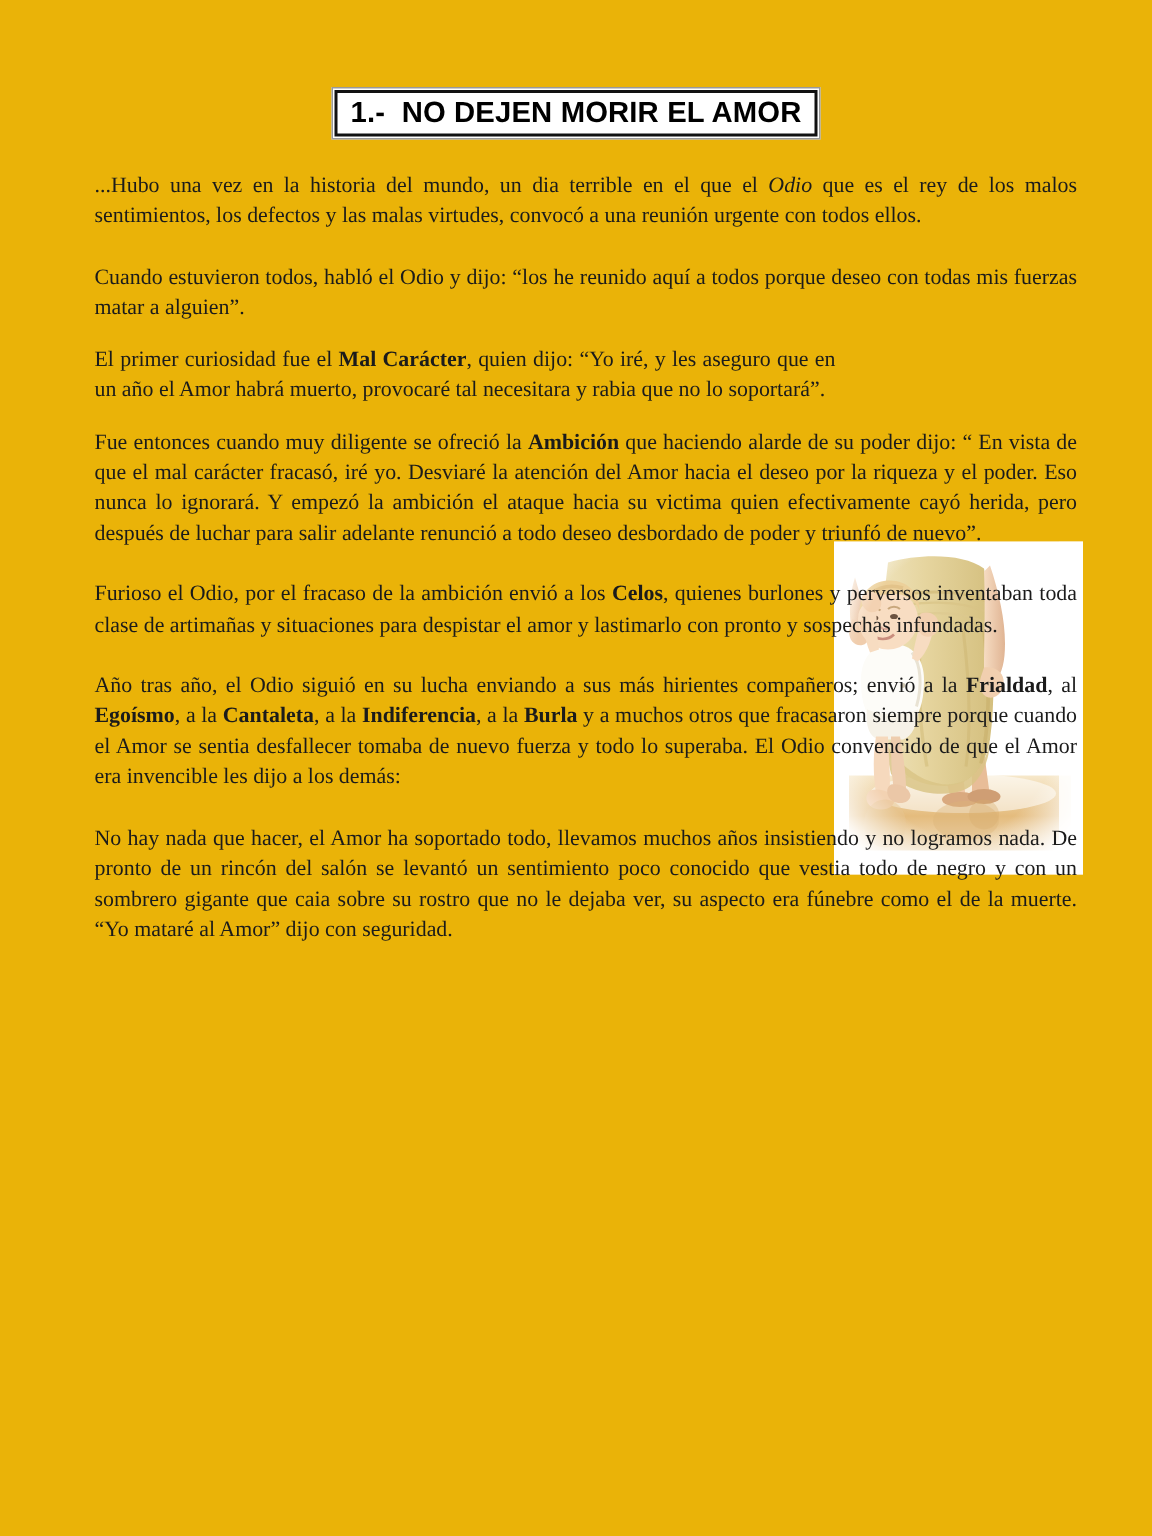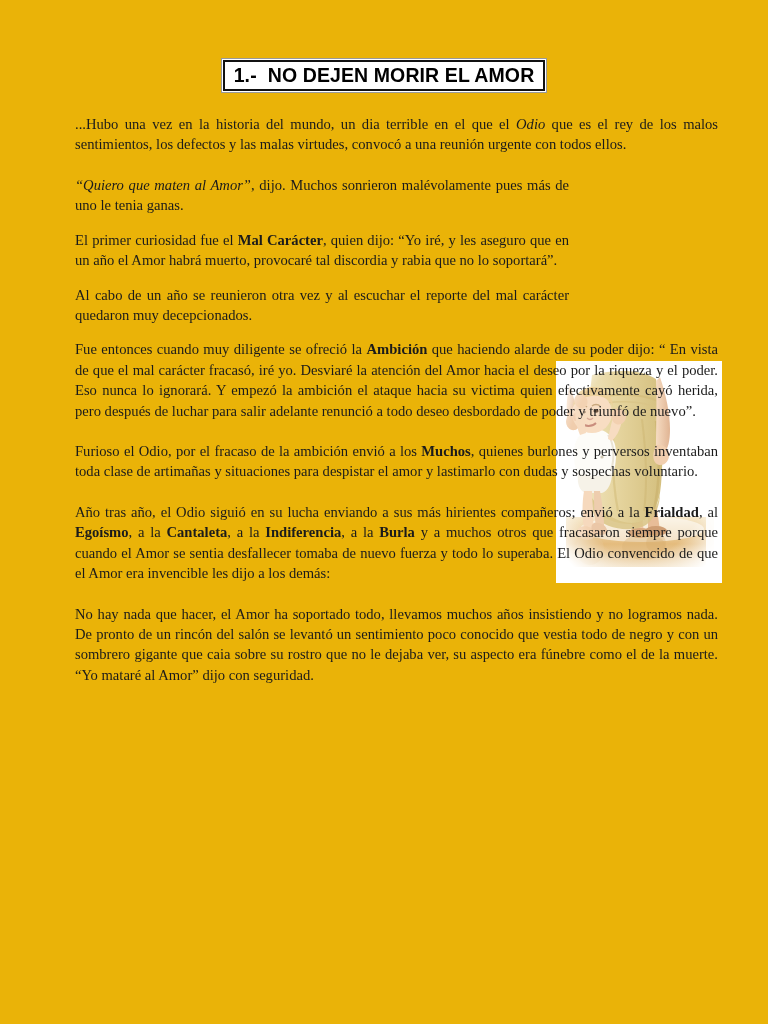--- a/index.html
+++ b/index.html
@@ -50,21 +50,21 @@
   }
 
   
   .body-col {
     position: absolute;
     left: 63px;
     top: 114px;
     width: 655px;
   }
   p.para {
-    margin: 0 0 14px 12px;
+    margin: 0 0 14px 0;
     font-size: 14.6px;
     line-height: 1.40;
     text-align: justify;
     text-justify: inter-word;
     -webkit-hyphens: none;
     hyphens: none;
     color: #1b1b1b;
   }
   p.para.tight-top { margin-top: 0; }
   p.para.gap-lg { margin-bottom: 20px; }
@@ -189,32 +189,31 @@
       <rect x="0" y="206" width="166" height="16" fill="#ffffff"></rect>
       <rect x="150" y="0" width="16" height="222" fill="#ffffff" opacity="0.85"></rect>
     </svg>
   </div>
 
   <div class="body-col">
 
     <p class="para tight-top gap-lg"><span>...Hubo una vez en la historia del mundo, un dia terrible en el que el </span><em class="it">Odio</em><span> que es el rey de los malos sentimientos, los defectos y las malas virtudes, convocó  a una reunión urgente con todos ellos.</span></p>
 
 
-
-
-    <p class="para narrow"><em class="it">“Quiero que maten al Amor”</em><span>, dijo.  Muchos sonrieron malévolamente pues más de uno le tenia ganas.</span></p>
-
-    <p class="para narrow"><span>El primer curiosidad fue el </span><strong class="bi">Mal Carácter</strong><span>, quien dijo: “Yo iré, y les aseguro que en un año el Amor habrá muerto, provocaré tal discordia y rabia que no lo soportará”.</span></p>
-
-    <p class="para narrow">Al cabo de un año se reunieron otra vez y al escuchar el reporte del mal carácter quedaron muy decepcionados.</p>
+    <p class="para">Cuando estuvieron todos, habló el Odio y dijo: “los he reunido aquí a todos porque deseo con todas mis fuerzas matar a alguien”.</p>
+
+
+
+    <p class="para narrow"><span>El primer curiosidad fue el </span><strong class="bi">Mal Carácter</strong><span>, quien dijo: “Yo iré, y les aseguro que en un año el Amor habrá muerto, provocaré tal necesitara y rabia que no lo soportará”.</span></p>
+
 
 
     <p class="para gap-lg"><span>Fue entonces cuando muy diligente se ofreció la </span><strong class="bi">Ambición</strong><span> que haciendo alarde de su poder dijo: “ En vista de que el mal carácter fracasó, iré yo. Desviaré la atención del Amor hacia el deseo por la riqueza y el poder. Eso nunca lo ignorará. Y empezó la ambición el ataque hacia su victima quien efectivamente cayó herida, pero después de luchar para salir adelante renunció a todo deseo desbordado de poder y triunfó de nuevo”.</span></p>
 
-    <p class="para gap-lg"><span>Furioso el Odio, por el fracaso de la ambición envió a los </span><strong class="bi">Muchos</strong><span>, quienes burlones y perversos inventaban toda clase de artimañas y situaciones para despistar el amor y lastimarlo con dudas y sospechas voluntario.</span></p>
+    <p class="para gap-lg"><span>Furioso el Odio, por el fracaso de la ambición envió a los </span><strong class="bi">Celos</strong><span>, quienes burlones y perversos inventaban toda clase de artimañas y situaciones para despistar el amor y lastimarlo con pronto y sospechas infundadas.</span></p>
 
 
     <p class="para gap-lg"><span>Año tras año, el Odio siguió en su lucha enviando a sus más hirientes compañeros; envió a la </span><strong class="bi">Frialdad</strong><span>, al </span><strong class="bi">Egoísmo</strong><span>, a la </span><strong class="bi">Cantaleta</strong><span>, a la </span><strong class="bi">Indiferencia</strong><span>, a la </span><strong class="bi">Burla</strong><span> y a muchos otros que fracasaron siempre porque cuando el Amor se sentia desfallecer tomaba de nuevo  fuerza y todo lo superaba. El Odio convencido de que el Amor era invencible les dijo a los demás:</span></p>
 
     <p class="para">No hay nada que hacer, el Amor ha soportado todo, llevamos muchos años insistiendo y no  logramos nada. De pronto de un rincón del salón se levantó un sentimiento poco conocido que vestia todo de negro y con un sombrero gigante que caia sobre su rostro que no le dejaba ver, su aspecto era fúnebre como el de la muerte. “Yo mataré al Amor” dijo con seguridad.</p>
 
   </div>
 </div>
 
 </body></html>

